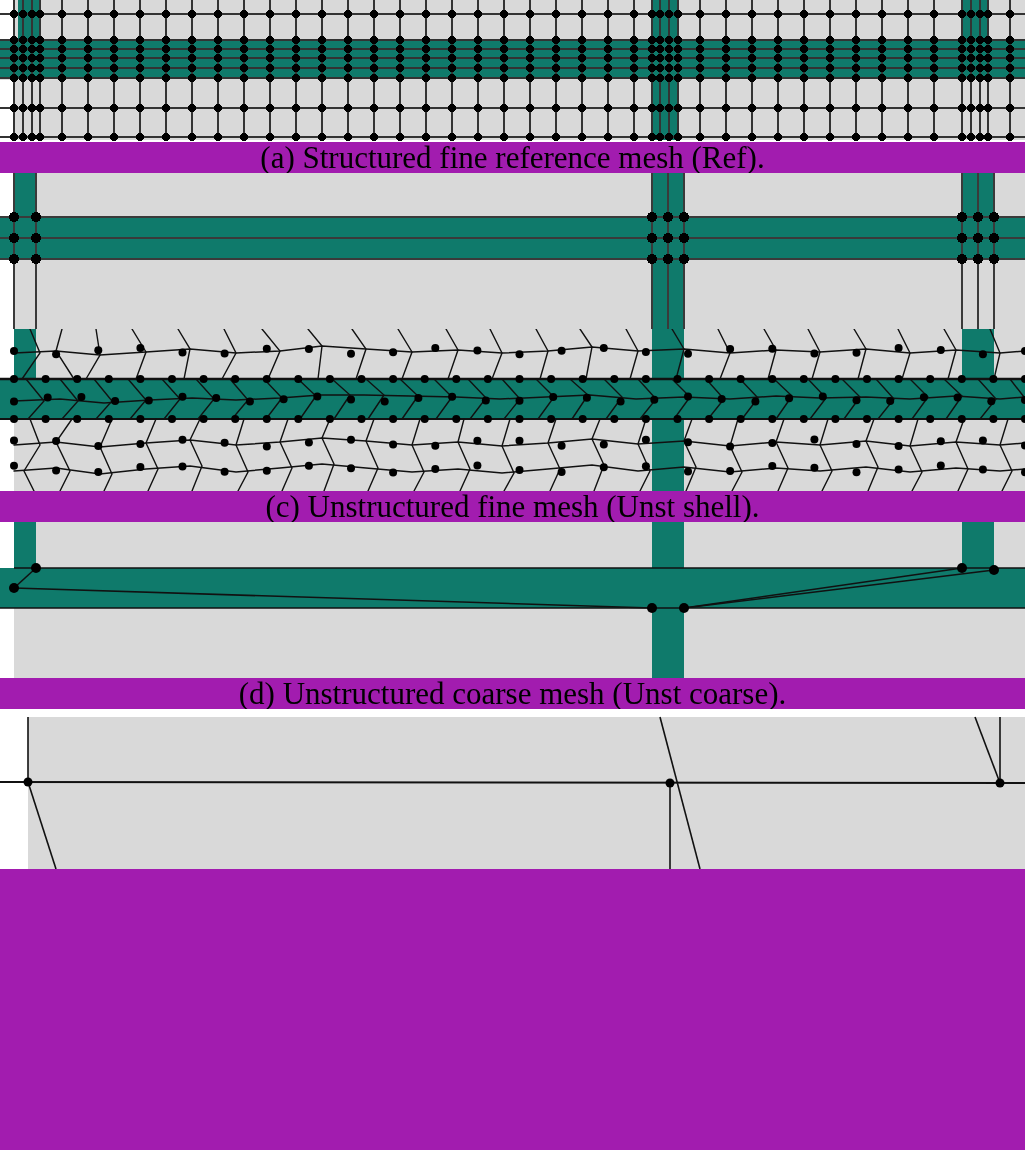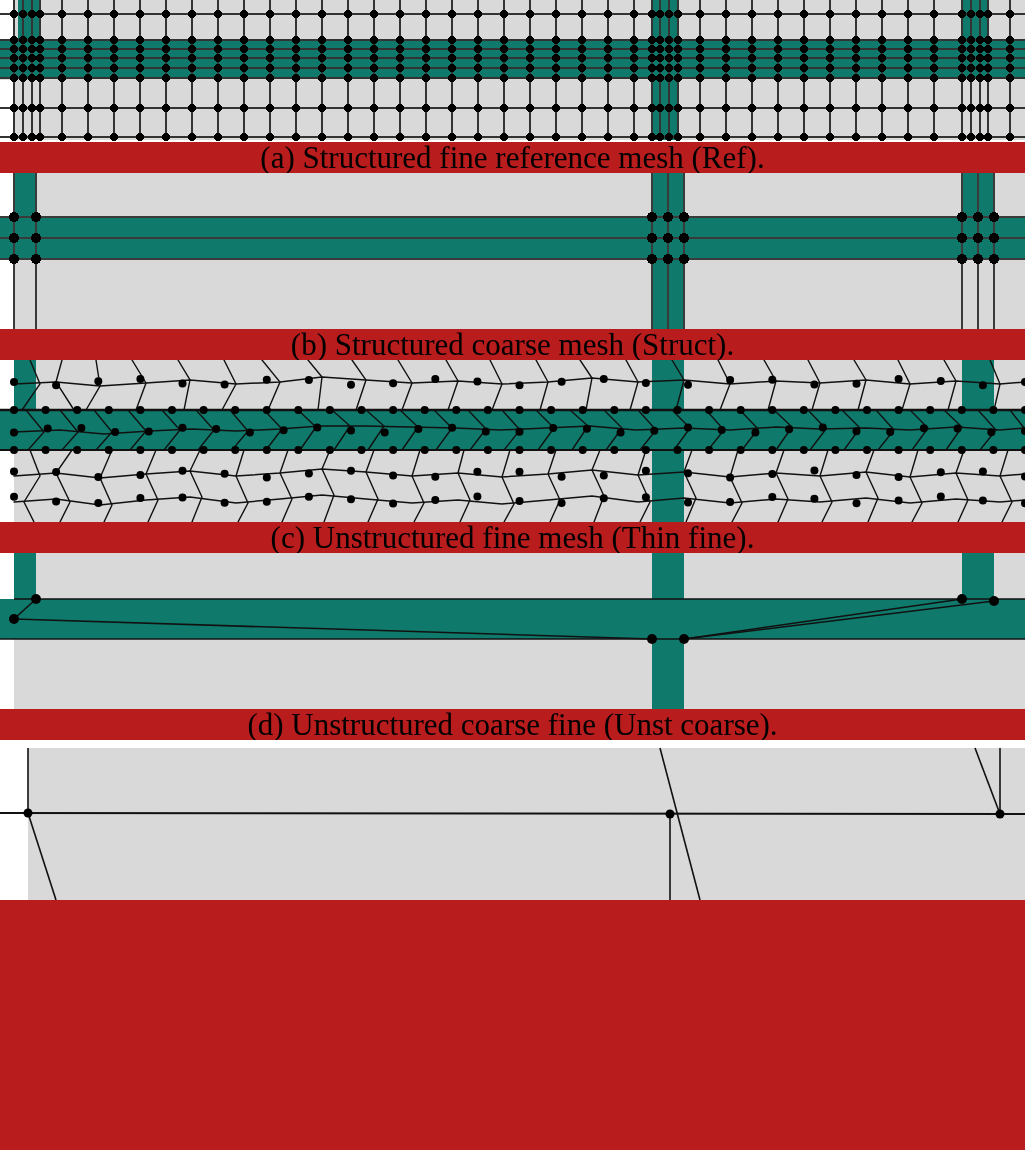--- a/index.html
+++ b/index.html
@@ -6,21 +6,21 @@
   html,body{margin:0;padding:0;background:#ffffff;}
   body{
     width:1025px;height:1150px;
     font-family:"Liberation Serif","DejaVu Serif",serif;
     color:#000;
     overflow:hidden;
   }
   .figure{
     width:1025px;height:1150px;
     display:flex;flex-direction:column;
-    background:#b91c1c;
+    background:#a21caf;
   }
   .subfigure{
     display:flex;flex-direction:column;
     align-items:center;
     width:100%;
   }
   .panel{
     position:relative;
     width:1025px;
     overflow:hidden;
@@ -543,21 +543,20 @@
             <circle cx="994" cy="44" r="5"></circle>
           <circle cx="962" cy="65" r="5"></circle>
             <circle cx="978" cy="65" r="5"></circle>
             <circle cx="994" cy="65" r="5"></circle>
           <circle cx="962" cy="86" r="5"></circle>
             <circle cx="978" cy="86" r="5"></circle>
             <circle cx="994" cy="86" r="5"></circle>
         </g>
       </svg>
     </div>
-    <div class="caption">(b) Structured coarse mesh (Struct).</div>
   </div>
 
   <div class="subfigure">
     <div class="panel">
       <svg width="1025" height="162" viewBox="0 0 1025 162" xmlns="http://www.w3.org/2000/svg">
         <g>
           <rect x="0" y="0" width="1025" height="162" fill="#ffffff"></rect>
           <rect x="14" y="0" width="1011" height="162" fill="#d9d9d9"></rect>
           <rect x="0" y="68" width="14" height="22" fill="#d9d9d9"></rect>
           <rect x="0" y="50" width="1025" height="40" fill="#0f7a6b"></rect>
@@ -827,21 +826,21 @@
             <circle cx="772.3" cy="137.1" r="4" fill="#000000"></circle>
             <circle cx="814.4" cy="138.7" r="4" fill="#000000"></circle>
             <circle cx="856.5" cy="143.3" r="4" fill="#000000"></circle>
             <circle cx="898.6" cy="140.5" r="4" fill="#000000"></circle>
             <circle cx="940.8" cy="136.6" r="4" fill="#000000"></circle>
             <circle cx="982.9" cy="140.4" r="4" fill="#000000"></circle>
             <circle cx="1025.0" cy="143.3" r="4" fill="#000000"></circle>
           </g>
       </svg>
     </div>
-    <div class="caption">(c) Unstructured fine mesh (Thin fine).</div>
+    <div class="caption">(c) Unstructured fine mesh (Unst shell).</div>
   </div>
 
   <div class="subfigure">
     <div class="panel">
       <svg width="1025" height="156" viewBox="0 0 1025 156" xmlns="http://www.w3.org/2000/svg">
         <g>
           <rect x="0" y="0" width="1025" height="156" fill="#ffffff"></rect>
           <rect x="14" y="0" width="1011" height="156" fill="#d9d9d9"></rect>
           <rect x="0" y="62" width="14" height="24" fill="#d9d9d9"></rect>
           <rect x="0" y="46" width="1025" height="40" fill="#0f7a6b"></rect>
@@ -861,21 +860,21 @@
         <g fill="#000000">
           <circle cx="36" cy="46" r="5"></circle>
           <circle cx="14" cy="66" r="5"></circle>
           <circle cx="652" cy="86" r="5"></circle>
           <circle cx="684" cy="86" r="5"></circle>
           <circle cx="962" cy="46" r="5"></circle>
           <circle cx="994" cy="48" r="5"></circle>
         </g>
       </svg>
     </div>
-    <div class="caption">(d) Unstructured coarse fine (Unst coarse).</div>
+    <div class="caption">(d) Unstructured coarse mesh (Unst coarse).</div>
   </div>
 
   <div class="subfigure">
     <div class="panel">
       <svg width="1025" height="160" viewBox="0 0 1025 160" xmlns="http://www.w3.org/2000/svg">
         <g>
           <rect x="0" y="0" width="1025" height="160" fill="#ffffff"></rect>
           <rect x="28" y="8" width="997" height="152" fill="#d9d9d9"></rect>
         </g>
         <g stroke="#111111" stroke-width="1.6" fill="none">

